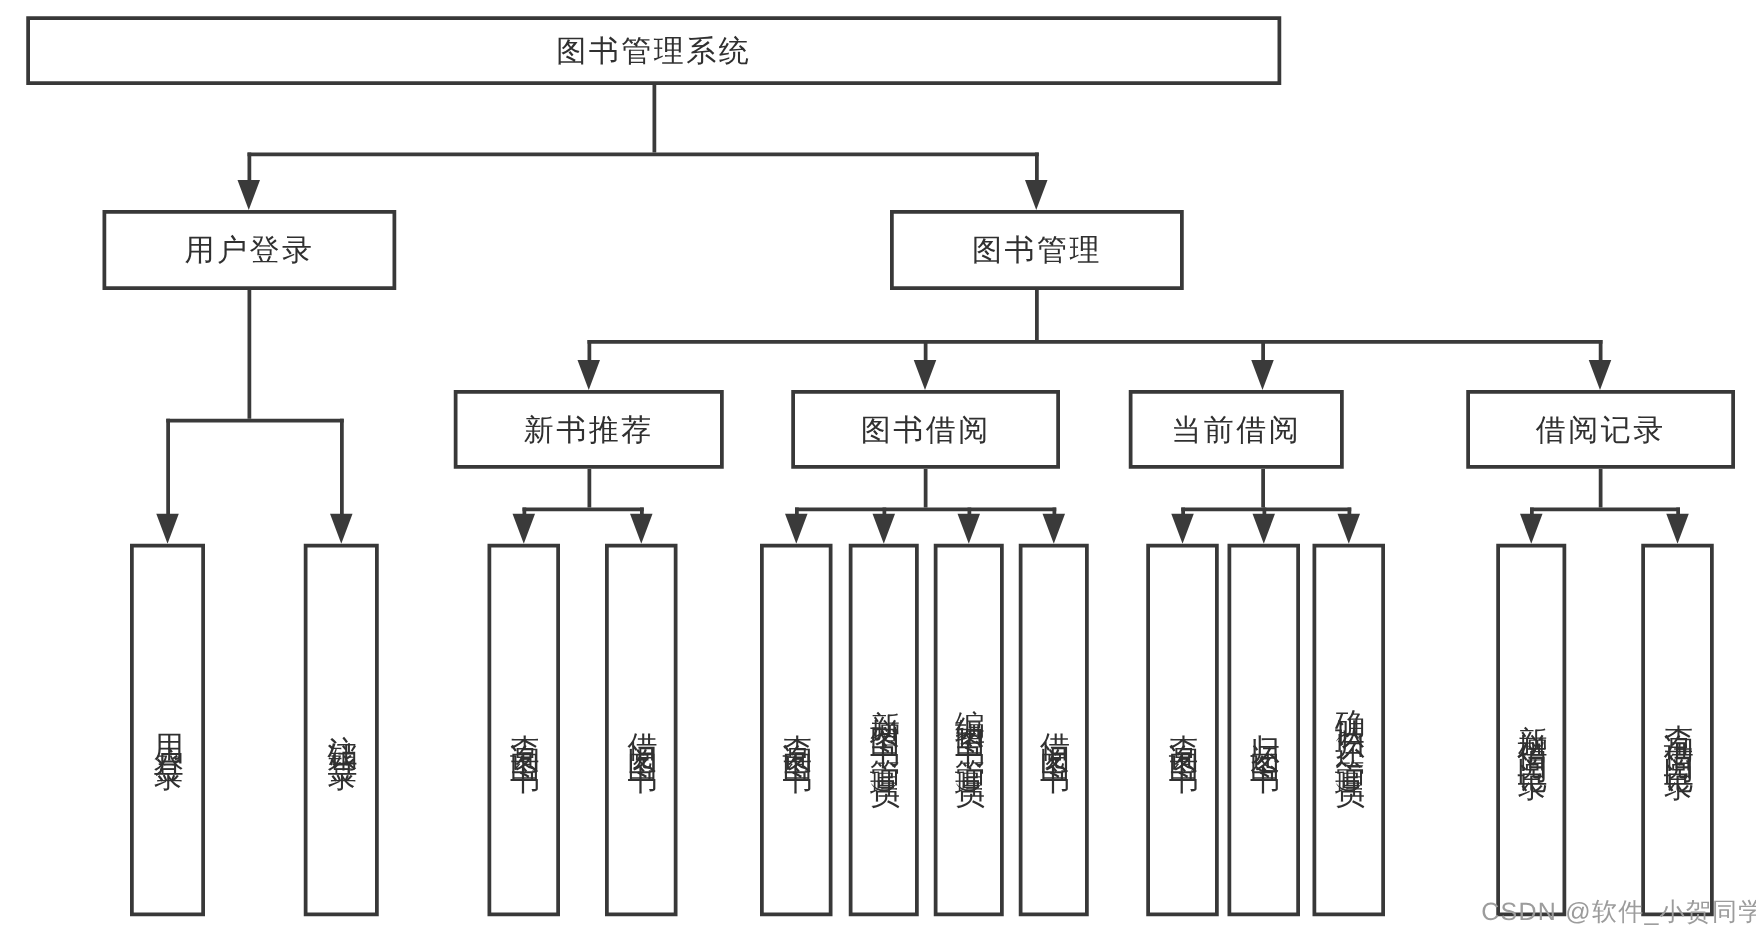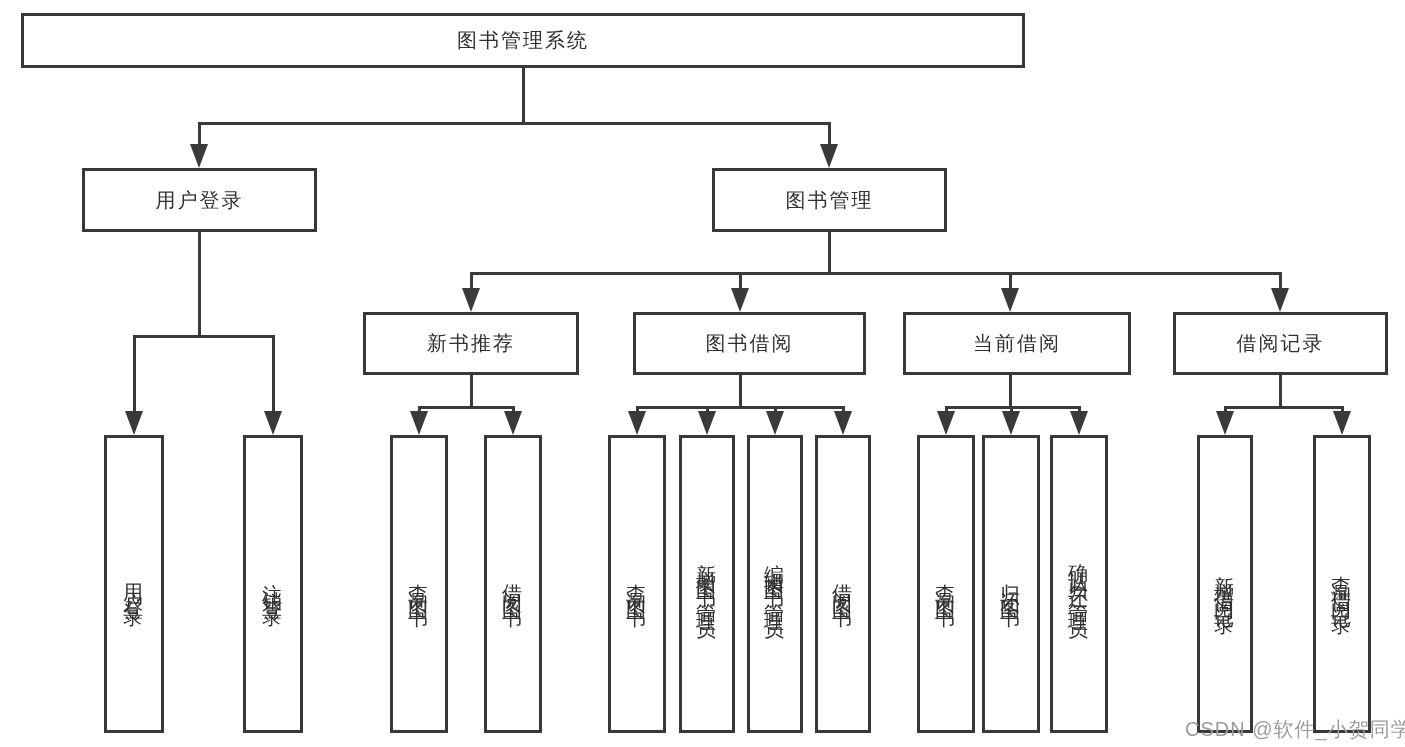--- a/index.html
+++ b/index.html
@@ -15,21 +15,21 @@
   }
   .stage{
     position:relative;width:1405px;height:747px;background:#ffffff;
   }
   .node{
     position:absolute;box-sizing:border-box;
     border:3px solid var(--border);
     background:#ffffff;
     display:flex;align-items:center;justify-content:center;
     color:var(--text);
-    font-size:20px;
+    font-size:24px;
     z-index:2;
   }
   .node .label{
     letter-spacing:2px;
     white-space:nowrap;
     text-align:center;
   }
   .node.vert .label{
     writing-mode:vertical-rl;
     text-orientation:mixed;
@@ -117,24 +117,24 @@
     </div>
     <div class="node" style="left: 82px; top: 168px; width: 235px; height: 64px;">
       <span class="label">用户登录</span>
     </div>
     <div class="node" style="left: 363px; top: 312px; width: 216px; height: 63px;">
       <span class="label">新书推荐</span>
     </div>
     <div class="node" style="left: 712px; top: 168px; width: 235px; height: 64px;">
       <span class="label">图书管理</span>
     </div>
-    <div class="node" style="left: 633px; top: 312px; width: 233px; height: 63px;">
+    <div class="node" style="left: 633px; top: 312px; width: 215px; height: 63px;">
       <span class="label">图书借阅</span>
     </div>
-    <div class="node" style="left: 903px; top: 312px; width: 228px; height: 63px;">
+    <div class="node" style="left: 903px; top: 312px; width: 172px; height: 63px;">
       <span class="label">当前借阅</span>
     </div>
     <div class="node" style="left: 1173px; top: 312px; width: 215px; height: 63px;">
       <span class="label">借阅记录</span>
     </div>
     <div class="node vert" style="left: 104px; top: 435px; width: 60px; height: 298px;">
       <span class="label">用户登录</span>
     </div>
     <div class="node vert" style="left: 243px; top: 435px; width: 60px; height: 298px;">
       <span class="label">注销登录</span>

